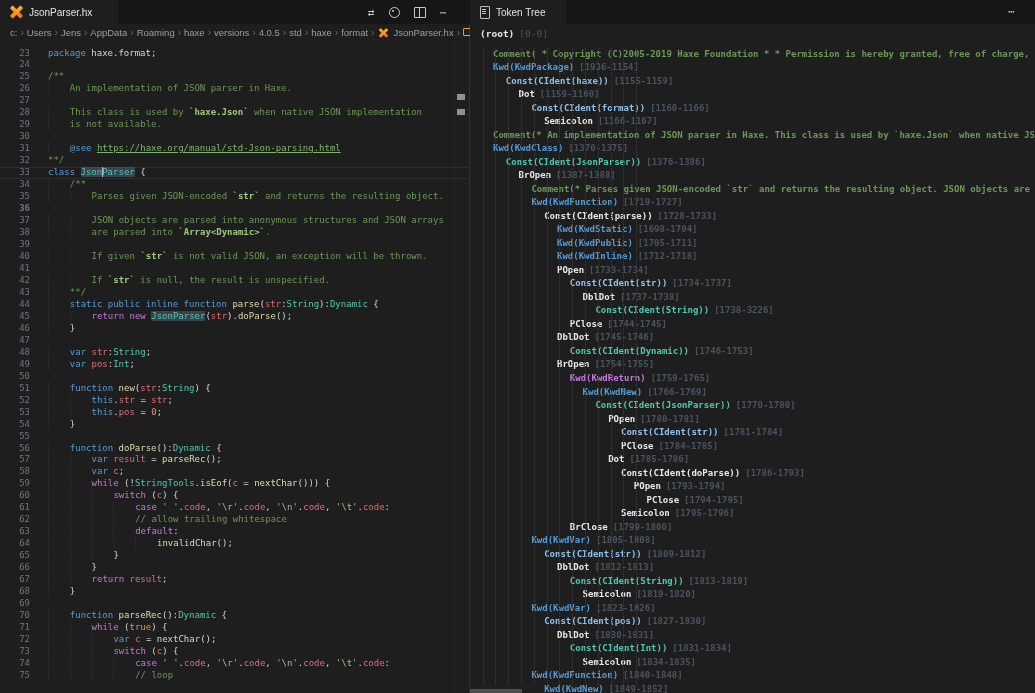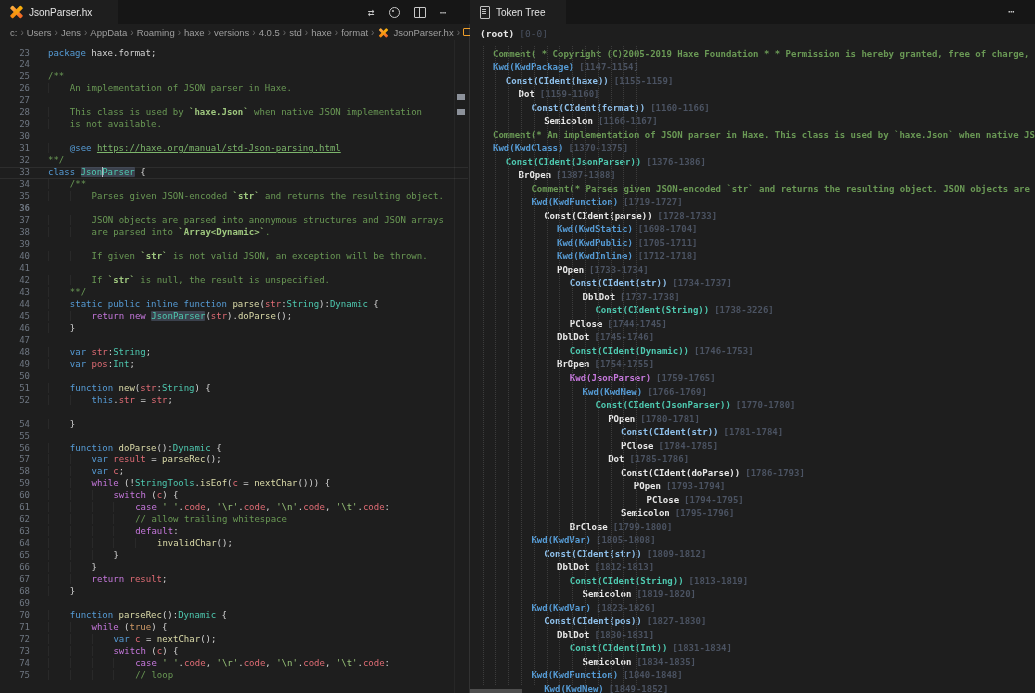--- a/index.html
+++ b/index.html
@@ -180,20 +180,21 @@
         <div class="crow" style="top: 246.9px; width: 455px;"><span class="ln">43</span><span class="ct"><span class="tab-sp"></span><span class="cm">**/</span></span></div>
         <div class="crow" style="top: 258.87px; width: 455px;"><span class="ln">44</span><span class="ct"><span class="tab-sp"></span><span class="kw">static</span><span class="pl"> </span><span class="kw">public</span><span class="pl"> </span><span class="kw">inline</span><span class="pl"> </span><span class="kw">function</span><span class="pl"> </span><span class="fn">parse</span><span class="pl">(</span><span class="vr">str</span><span class="pl">:</span><span class="ty">String</span><span class="pl">):</span><span class="ty">Dynamic</span><span class="pl"> {</span></span></div>
         <div class="crow" style="top: 270.84px; width: 455px;"><span class="ln">45</span><span class="ct"><span class="tab-sp"></span><span class="tab-sp"></span><span class="ctl">return</span><span class="pl"> </span><span class="ctl">new</span><span class="pl"> </span><span class="selty">JsonParser</span><span class="pl">(</span><span class="vr">str</span><span class="pl">).</span><span class="fn">doParse</span><span class="pl">();</span></span></div>
         <div class="crow" style="top: 282.81px; width: 455px;"><span class="ln">46</span><span class="ct"><span class="tab-sp"></span><span class="pl">}</span></span></div>
         <div class="crow" style="top: 294.78px; width: 455px;"><span class="ln">47</span><span class="ct"></span></div>
         <div class="crow" style="top: 306.75px; width: 455px;"><span class="ln">48</span><span class="ct"><span class="tab-sp"></span><span class="kw">var</span><span class="pl"> </span><span class="vr">str</span><span class="pl">:</span><span class="ty">String</span><span class="pl">;</span></span></div>
         <div class="crow" style="top: 318.72px; width: 455px;"><span class="ln">49</span><span class="ct"><span class="tab-sp"></span><span class="kw">var</span><span class="pl"> </span><span class="vr">pos</span><span class="pl">:</span><span class="ty">Int</span><span class="pl">;</span></span></div>
         <div class="crow" style="top: 330.69px; width: 455px;"><span class="ln">50</span><span class="ct"></span></div>
         <div class="crow" style="top: 342.66px; width: 455px;"><span class="ln">51</span><span class="ct"><span class="tab-sp"></span><span class="kw">function</span><span class="pl"> </span><span class="fn">new</span><span class="pl">(</span><span class="vr">str</span><span class="pl">:</span><span class="ty">String</span><span class="pl">) {</span></span></div>
         <div class="crow" style="top: 354.63px; width: 455px;"><span class="ln">52</span><span class="ct"><span class="tab-sp"></span><span class="tab-sp"></span><span class="kw">this</span><span class="pl">.</span><span class="vr">str</span><span class="pl"> = </span><span class="vr">str</span><span class="pl">;</span></span></div>
+        <div class="crow" style="top: 366.6px; width: 455px;"><span class="ln">53</span><span class="ct"><span class="tab-sp"></span><span class="tab-sp"></span><span class="kw">this</span><span class="pl">.</span><span class="vr">pos</span><span class="pl"> = </span><span class="num">0</span><span class="pl">;</span></span></div>
         <div class="crow" style="top: 378.57px; width: 455px;"><span class="ln">54</span><span class="ct"><span class="tab-sp"></span><span class="pl">}</span></span></div>
         <div class="crow" style="top: 390.54px; width: 455px;"><span class="ln">55</span><span class="ct"></span></div>
         <div class="crow" style="top: 402.51px; width: 455px;"><span class="ln">56</span><span class="ct"><span class="tab-sp"></span><span class="kw">function</span><span class="pl"> </span><span class="fn">doParse</span><span class="pl">():</span><span class="ty">Dynamic</span><span class="pl"> {</span></span></div>
         <div class="crow" style="top: 414.48px; width: 455px;"><span class="ln">57</span><span class="ct"><span class="tab-sp"></span><span class="tab-sp"></span><span class="kw">var</span><span class="pl"> </span><span class="vr">result</span><span class="pl"> = </span><span class="fn">parseRec</span><span class="pl">();</span></span></div>
         <div class="crow" style="top: 426.45px; width: 455px;"><span class="ln">58</span><span class="ct"><span class="tab-sp"></span><span class="tab-sp"></span><span class="kw">var</span><span class="pl"> </span><span class="vr">c</span><span class="pl">;</span></span></div>
         <div class="crow" style="top: 438.42px; width: 455px;"><span class="ln">59</span><span class="ct"><span class="tab-sp"></span><span class="tab-sp"></span><span class="ctl">while</span><span class="pl"> (!</span><span class="ty">StringTools</span><span class="pl">.</span><span class="fn">isEof</span><span class="pl">(</span><span class="vr">c</span><span class="pl"> = </span><span class="fn">nextChar</span><span class="pl">())) {</span></span></div>
         <div class="crow" style="top: 450.39px; width: 455px;"><span class="ln">60</span><span class="ct"><span class="tab-sp"></span><span class="tab-sp"></span><span class="tab-sp"></span><span class="ctl">switch</span><span class="pl"> (</span><span class="vr">c</span><span class="pl">) {</span></span></div>
         <div class="crow" style="top: 462.36px; width: 455px;"><span class="ln">61</span><span class="ct"><span class="tab-sp"></span><span class="tab-sp"></span><span class="tab-sp"></span><span class="tab-sp"></span><span class="ctl">case</span><span class="pl"> </span><span class="str">' '</span><span class="pl">.</span><span class="vr">code</span><span class="pl">, </span><span class="str">'\r'</span><span class="pl">.</span><span class="vr">code</span><span class="pl">, </span><span class="str">'\n'</span><span class="pl">.</span><span class="vr">code</span><span class="pl">, </span><span class="str">'\t'</span><span class="pl">.</span><span class="vr">code</span><span class="pl">:</span></span></div>
         <div class="crow" style="top: 474.33px; width: 455px;"><span class="ln">62</span><span class="ct"><span class="tab-sp"></span><span class="tab-sp"></span><span class="tab-sp"></span><span class="tab-sp"></span><span class="cm">// allow trailing whitespace</span></span></div>
         <div class="crow" style="top: 486.3px; width: 455px;"><span class="ln">63</span><span class="ct"><span class="tab-sp"></span><span class="tab-sp"></span><span class="tab-sp"></span><span class="tab-sp"></span><span class="ctl">default</span><span class="pl">:</span></span></div>
@@ -216,21 +217,21 @@
   </div>
 
   <div id="divider"></div>
 
   <div id="treepanel">
     <div id="root-row">
       <span>(root)</span><span class="range">[0-0]</span>
     </div>
     <div id="tree-rows">
         <div class="trow" style="top: 23.5px; left: 23px;"><span class="k-comment">Comment( * Copyright (C)2005-2019 Haxe Foundation * * Permission is hereby granted, free of charge, to</span></div>
-        <div class="trow" style="top: 37.02px; left: 23px;"><span class="k-kwd">Kwd(KwdPackage)</span><span class="range">[1147-1154]</span></div>
+        <div class="trow" style="top: 37.02px; left: 23px;"><span class="k-kwd">Kwd(KwdPackage)</span><span class="range">[1936-1154]</span></div>
         <div class="trow" style="top: 50.54px; left: 35.8px;"><span class="k-ident">Const(CIdent(haxe))</span><span class="range">[1155-1159]</span></div>
         <div class="trow" style="top: 64.06px; left: 48.6px;"><span class="k-punct">Dot</span><span class="range">[1159-1160]</span></div>
         <div class="trow" style="top: 77.58px; left: 61.4px;"><span class="k-ident">Const(CIdent(format))</span><span class="range">[1160-1166]</span></div>
         <div class="trow" style="top: 91.1px; left: 74.2px;"><span class="k-punct">Semicolon</span><span class="range">[1166-1167]</span></div>
         <div class="trow" style="top: 104.62px; left: 23px;"><span class="k-comment">Comment(* An implementation of JSON parser in Haxe. This class is used by `haxe.Json` when native JSON</span></div>
         <div class="trow" style="top: 118.14px; left: 23px;"><span class="k-kwd">Kwd(KwdClass)</span><span class="range">[1370-1375]</span></div>
         <div class="trow" style="top: 131.66px; left: 35.8px;"><span class="k-type">Const(CIdent(JsonParser))</span><span class="range">[1376-1386]</span></div>
         <div class="trow" style="top: 145.18px; left: 48.6px;"><span class="k-punct">BrOpen</span><span class="range">[1387-1388]</span></div>
         <div class="trow" style="top: 158.7px; left: 61.4px;"><span class="k-comment">Comment(* Parses given JSON-encoded `str` and returns the resulting object. JSON objects are p</span></div>
         <div class="trow" style="top: 172.22px; left: 61.4px;"><span class="k-kwd">Kwd(KwdFunction)</span><span class="range">[1719-1727]</span></div>
@@ -239,21 +240,21 @@
         <div class="trow" style="top: 212.78px; left: 87px;"><span class="k-kwd">Kwd(KwdPublic)</span><span class="range">[1705-1711]</span></div>
         <div class="trow" style="top: 226.3px; left: 87px;"><span class="k-kwd">Kwd(KwdInline)</span><span class="range">[1712-1718]</span></div>
         <div class="trow" style="top: 239.82px; left: 87px;"><span class="k-punct">POpen</span><span class="range">[1733-1734]</span></div>
         <div class="trow" style="top: 253.34px; left: 99.8px;"><span class="k-ident">Const(CIdent(str))</span><span class="range">[1734-1737]</span></div>
         <div class="trow" style="top: 266.86px; left: 112.6px;"><span class="k-punct">DblDot</span><span class="range">[1737-1738]</span></div>
         <div class="trow" style="top: 280.38px; left: 125.4px;"><span class="k-type">Const(CIdent(String))</span><span class="range">[1738-3226]</span></div>
         <div class="trow" style="top: 293.9px; left: 99.8px;"><span class="k-punct">PClose</span><span class="range">[1744-1745]</span></div>
         <div class="trow" style="top: 307.42px; left: 87px;"><span class="k-punct">DblDot</span><span class="range">[1745-1746]</span></div>
         <div class="trow" style="top: 320.94px; left: 99.8px;"><span class="k-type">Const(CIdent(Dynamic))</span><span class="range">[1746-1753]</span></div>
         <div class="trow" style="top: 334.46px; left: 87px;"><span class="k-punct">BrOpen</span><span class="range">[1754-1755]</span></div>
-        <div class="trow" style="top: 347.98px; left: 99.8px;"><span class="k-kwdctl">Kwd(JsonParser)</span><span class="range">[1759-1765]</span></div>
+        <div class="trow" style="top: 347.98px; left: 99.8px;"><span class="k-kwdctl">Kwd(KwdReturn)</span><span class="range">[1759-1765]</span></div>
         <div class="trow" style="top: 361.5px; left: 112.6px;"><span class="k-kwd">Kwd(KwdNew)</span><span class="range">[1766-1769]</span></div>
         <div class="trow" style="top: 375.02px; left: 125.4px;"><span class="k-type">Const(CIdent(JsonParser))</span><span class="range">[1770-1780]</span></div>
         <div class="trow" style="top: 388.54px; left: 138.2px;"><span class="k-punct">POpen</span><span class="range">[1780-1781]</span></div>
         <div class="trow" style="top: 402.06px; left: 151px;"><span class="k-ident">Const(CIdent(str))</span><span class="range">[1781-1784]</span></div>
         <div class="trow" style="top: 415.58px; left: 151px;"><span class="k-punct">PClose</span><span class="range">[1784-1785]</span></div>
         <div class="trow" style="top: 429.1px; left: 138.2px;"><span class="k-punct">Dot</span><span class="range">[1785-1786]</span></div>
         <div class="trow" style="top: 442.62px; left: 151px;"><span class="k-func">Const(CIdent(doParse))</span><span class="range">[1786-1793]</span></div>
         <div class="trow" style="top: 456.14px; left: 163.8px;"><span class="k-punct">POpen</span><span class="range">[1793-1794]</span></div>
         <div class="trow" style="top: 469.66px; left: 176.6px;"><span class="k-punct">PClose</span><span class="range">[1794-1795]</span></div>
         <div class="trow" style="top: 483.18px; left: 151px;"><span class="k-punct">Semicolon</span><span class="range">[1795-1796]</span></div>

